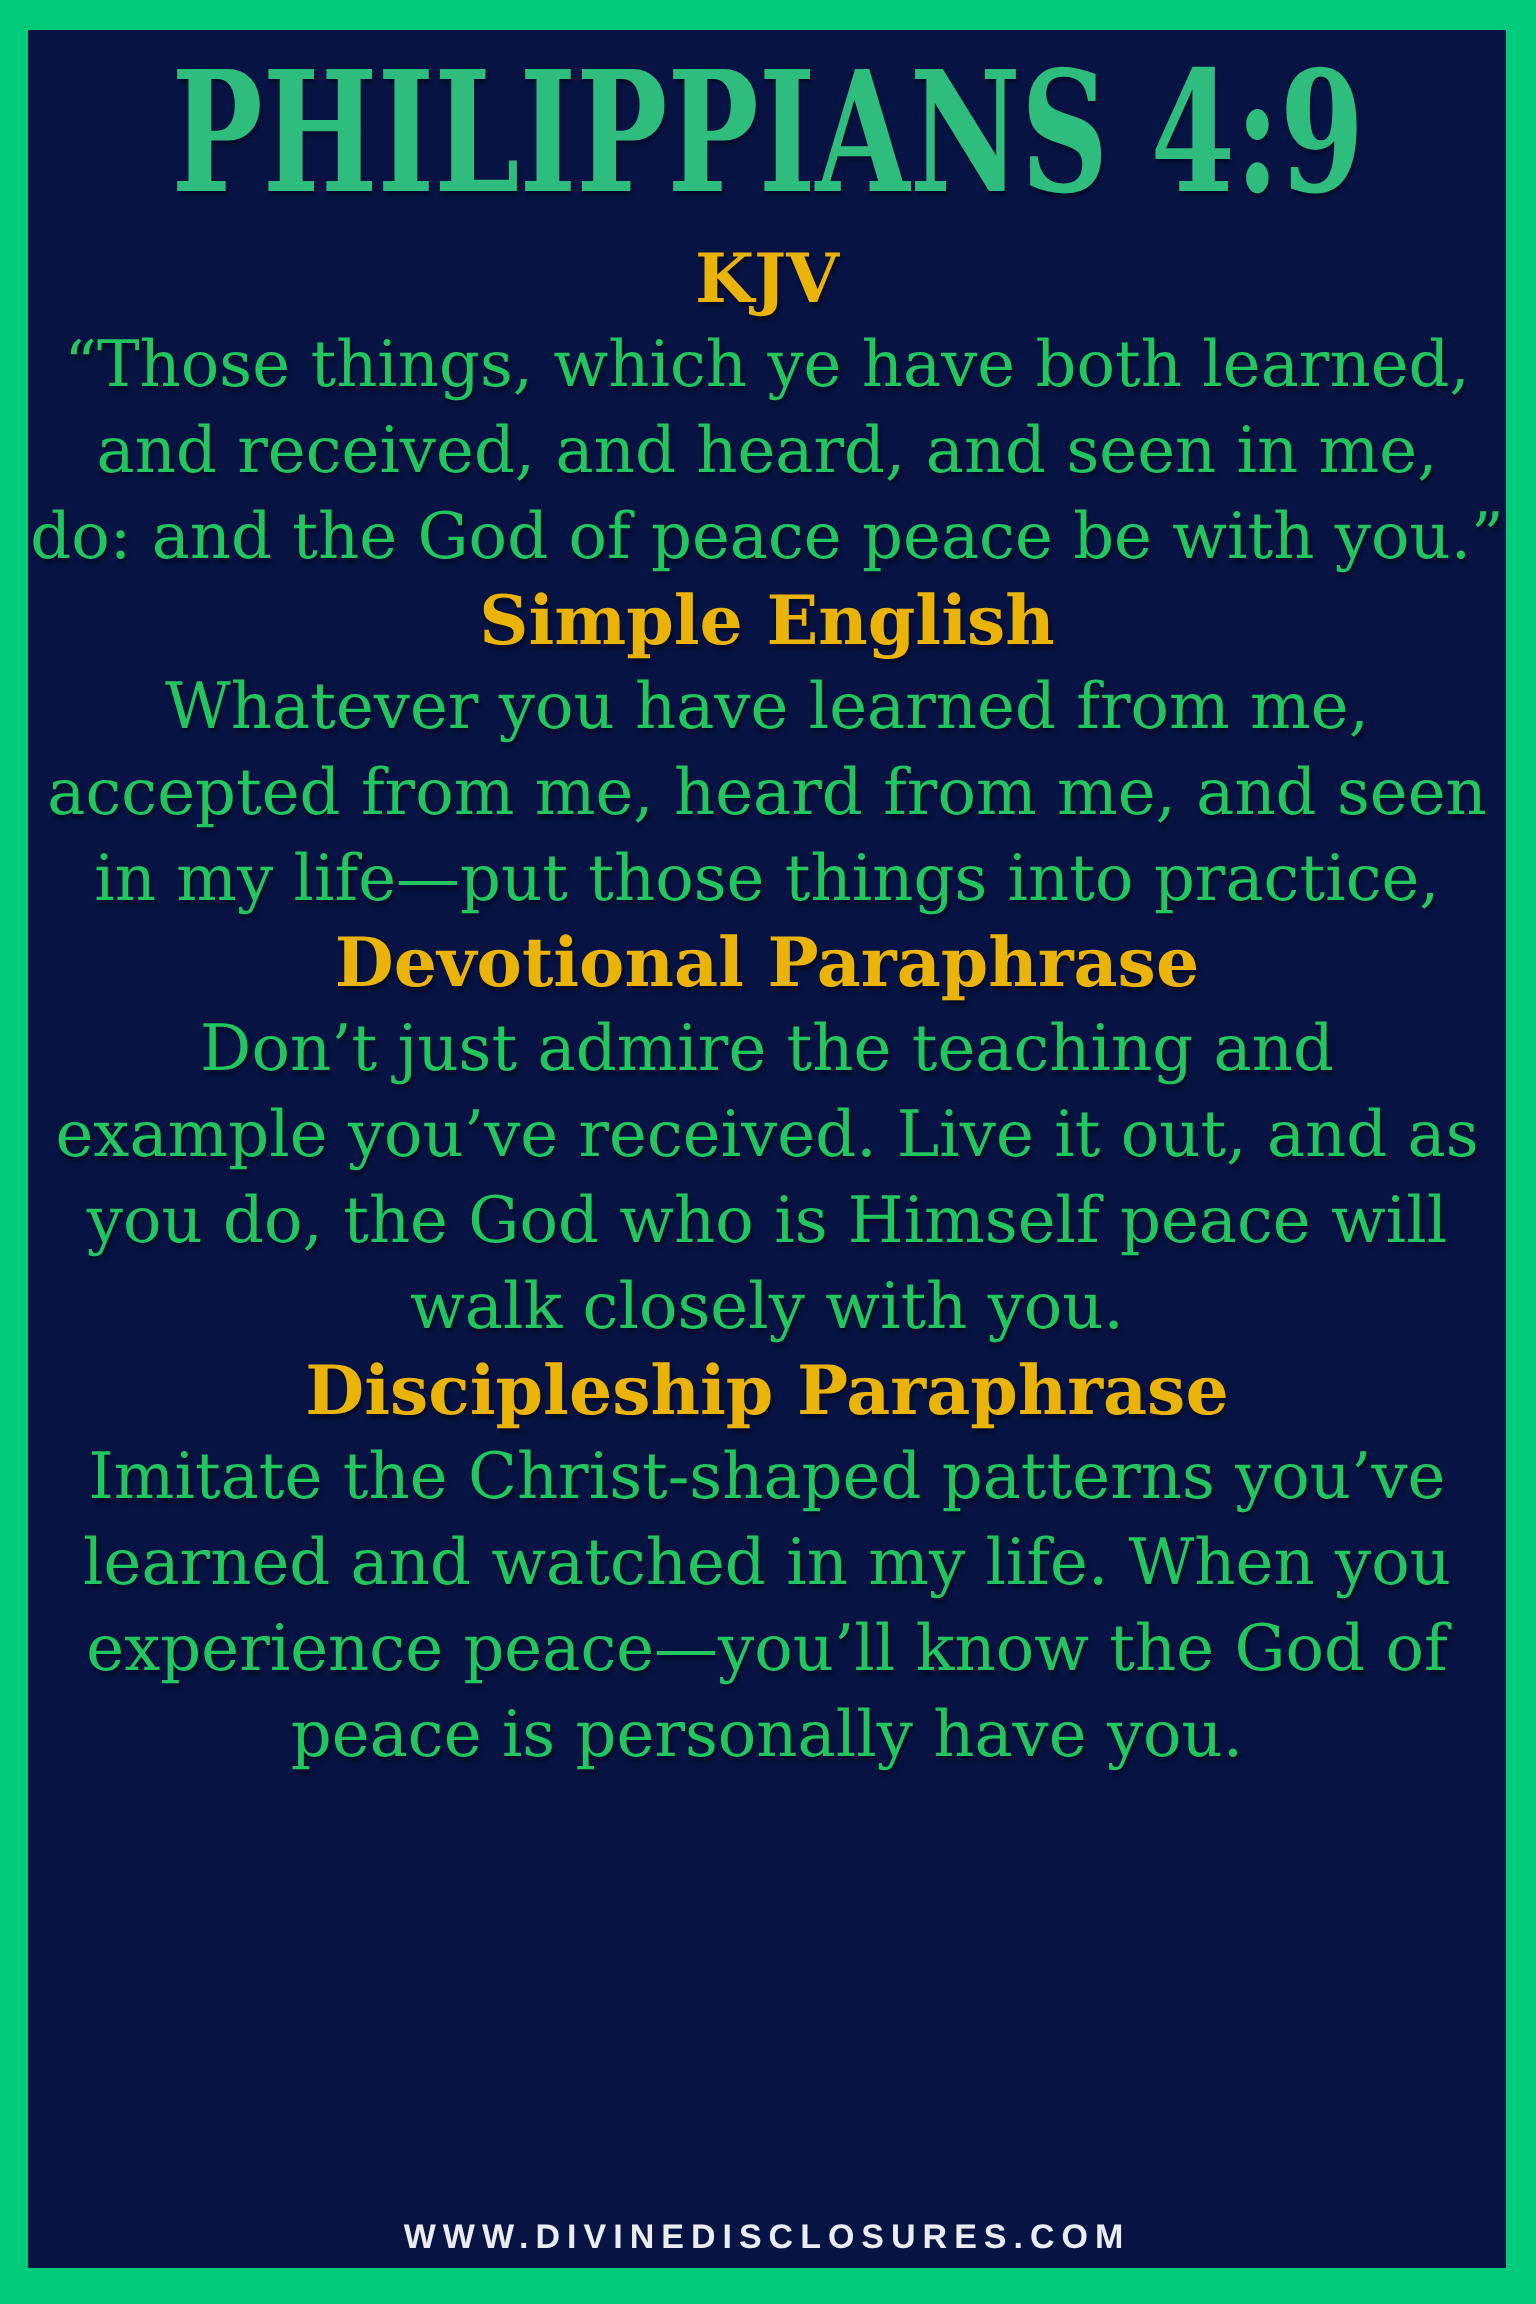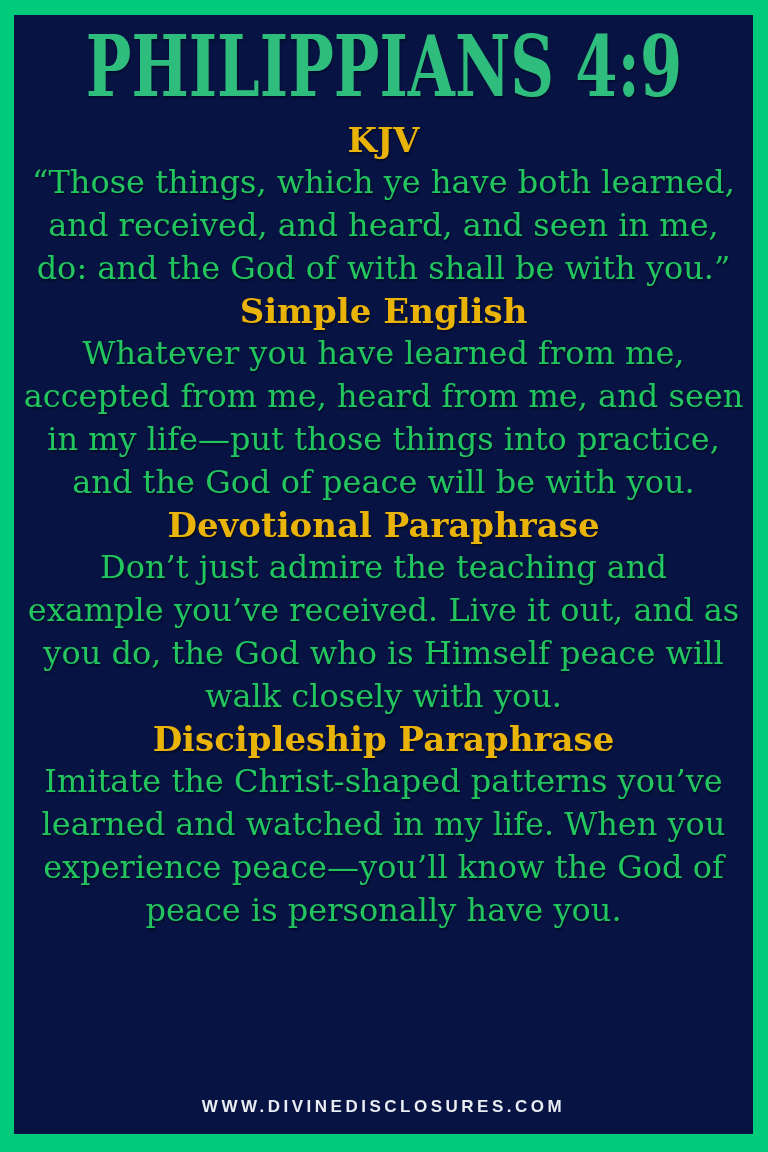--- a/index.html
+++ b/index.html
@@ -14,21 +14,21 @@
     background: #00CB7B;
     padding: 15px 15px 18px 14px;
   }
   .panel {
     width: 100%; height: 100%;
     box-sizing: border-box;
     background: #071343;
     display: flex;
     flex-direction: column;
     align-items: center;
-    padding: 6px 10px 16px;
+    padding: 6px 10px 4px;
   }
   .title {
     color: #2FBD7D;
     font-size: 82px;
     font-weight: 700;
     line-height: 1.05;
     letter-spacing: 0px;
     transform: scale(0.74, 1.02);
     transform-origin: center top;
     white-space: nowrap;
@@ -71,29 +71,28 @@
 
 <div class="frame">
   <div class="panel">
 
     <div class="title">PHILIPPIANS 4:9</div>
 
     <div class="section first">
       <div class="section-heading">KJV</div>
       <div class="verse-line">“Those things, which ye have both learned,</div>
       <div class="verse-line">and received, and heard, and seen in me,</div>
-      <div class="verse-line">do: and the God of with shall be with you.”</div>
+      <div class="verse-line">do: and the God of peace peace be with you.”</div>
     </div>
 
     <div class="section">
       <div class="section-heading">Simple English</div>
       <div class="verse-line">Whatever you have learned from me,</div>
       <div class="verse-line">accepted from me, heard from me, and seen</div>
       <div class="verse-line">in my life—put those things into practice,</div>
-      <div class="verse-line">and the God of peace will be with you.</div>
     </div>
 
     <div class="section">
       <div class="section-heading">Devotional Paraphrase</div>
       <div class="verse-line">Don’t just admire the teaching and</div>
       <div class="verse-line">example you’ve received. Live it out, and as</div>
       <div class="verse-line">you do, the God who is Himself peace will</div>
       <div class="verse-line">walk closely with you.</div>
     </div>
 

